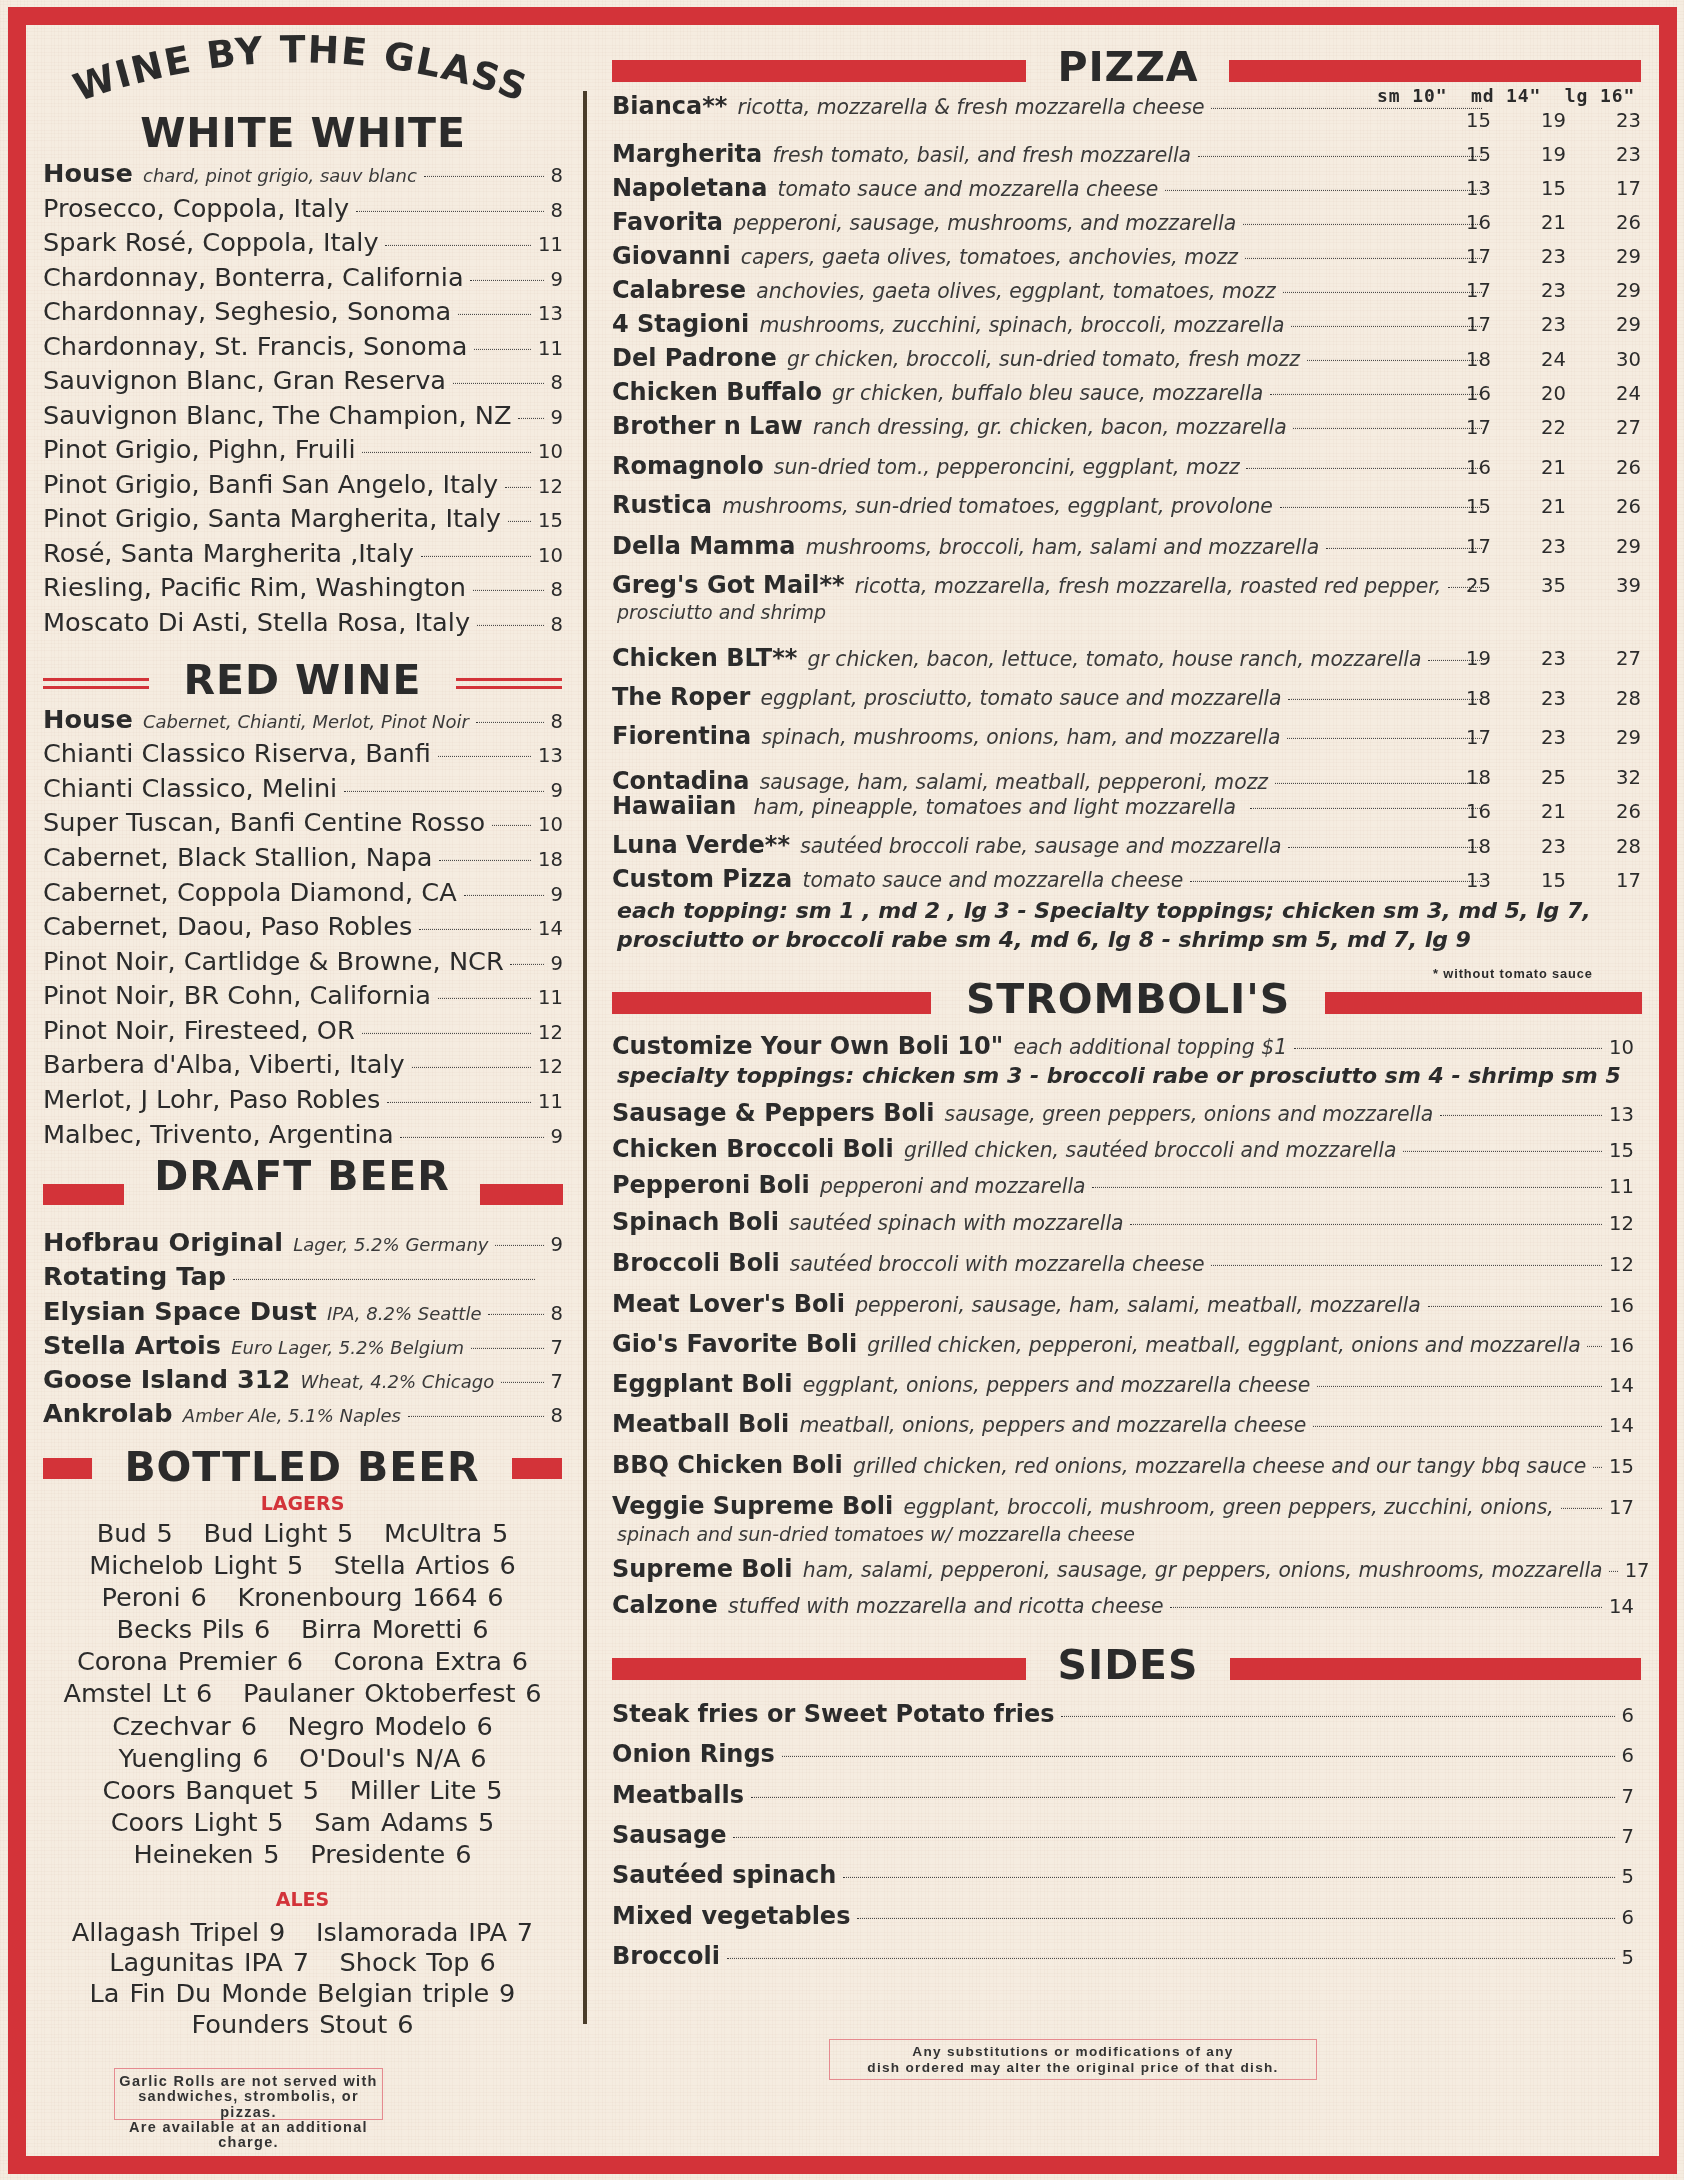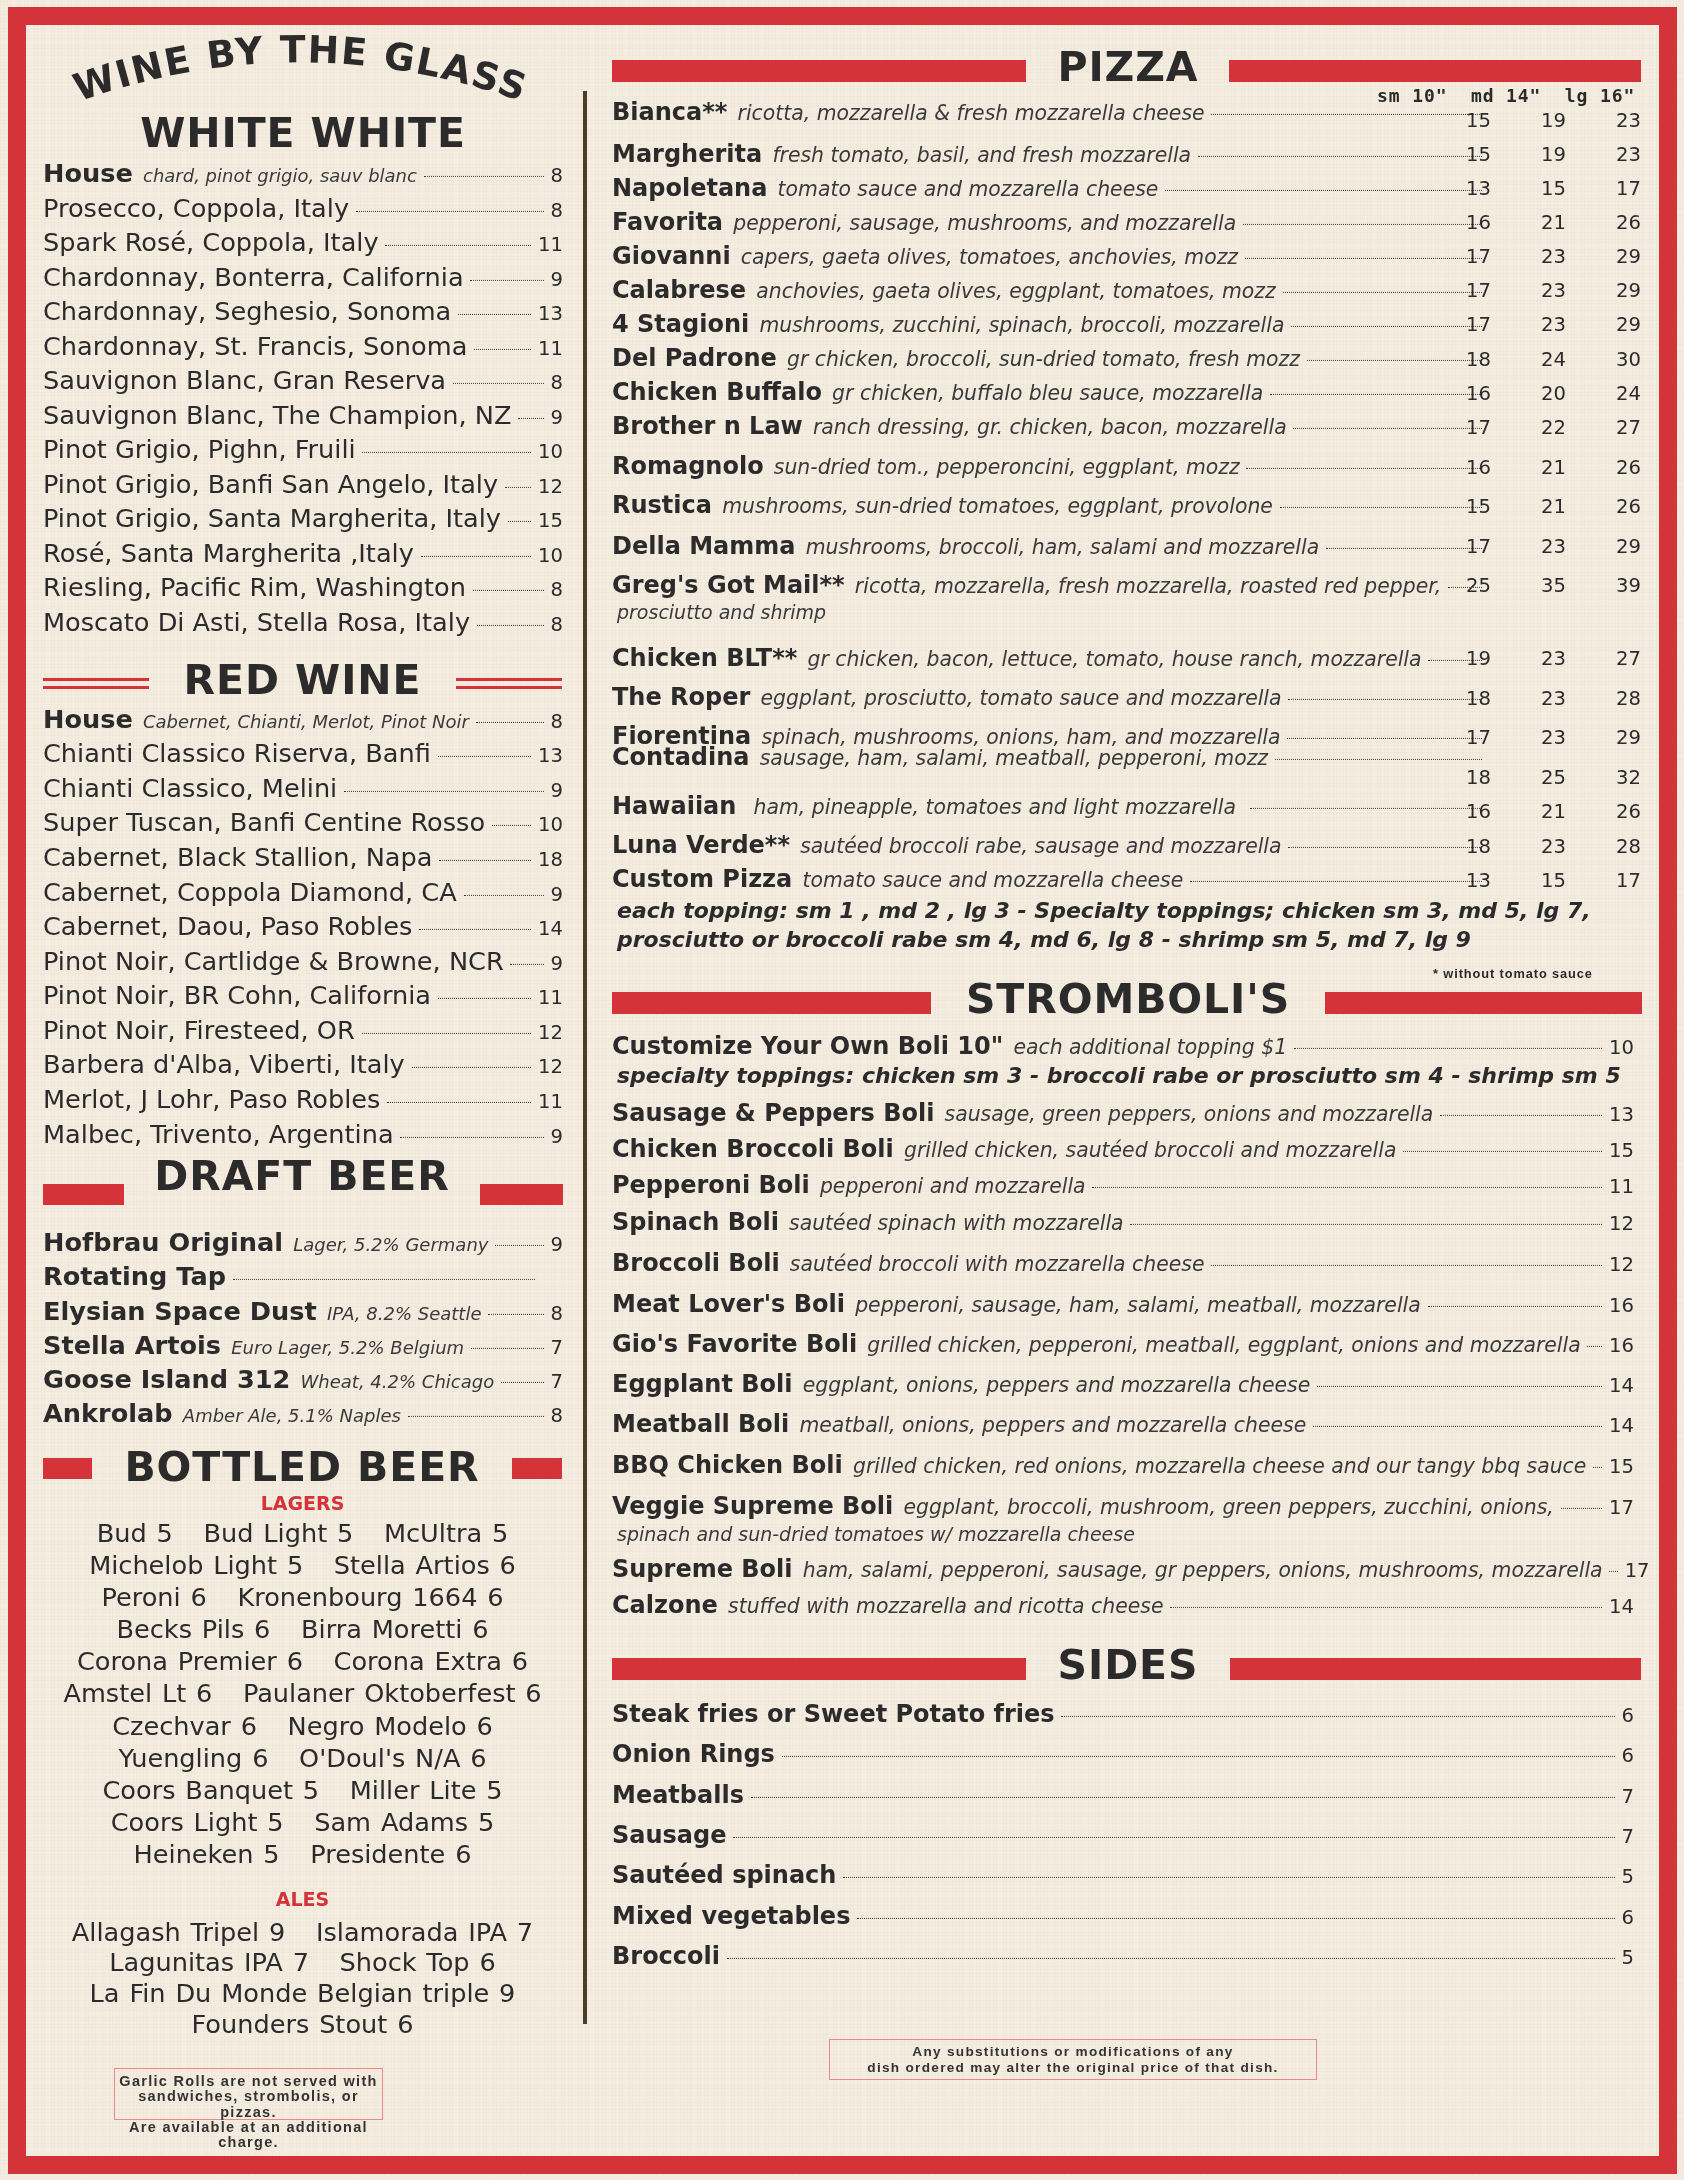--- a/index.html
+++ b/index.html
@@ -283,21 +283,21 @@
 
 <div class="bar" style="left:612px;top:60px;width:414px;height:22px;"></div>
 <div class="bar" style="left:1229px;top:60px;width:412px;height:22px;"></div>
 <div class="h-left" style="left:1026px;top:43px;width:204px;">PIZZA</div>
 <div class="size-hdr" style="left:1377px;top:85px;">
   <span>sm 10"</span>&nbsp;
   <span>md 14"</span>&nbsp;
   <span>lg 16"</span>
 </div>
 <div id="pizza-list">
-    <div class="row prow" style="top: 98px;">
+    <div class="row prow" style="top: 92px;">
       <span class="nm">Bianca**</span>
       <span class="ds">ricotta, mozzarella &amp; fresh mozzarella cheese</span>
       <span class="dots"></span>
     </div>
     <div class="pcols" style="left: 1416px; top: 109px;">
       <span>15</span>
       <span>19</span>
       <span>23</span>
     </div>
     <div class="row prow" style="top: 140px;">
@@ -454,21 +454,21 @@
     <div class="row prow" style="top: 722px;">
       <span class="nm">Fiorentina</span>
       <span class="ds">spinach, mushrooms, onions, ham, and mozzarella</span>
       <span class="dots"></span>
     </div>
     <div class="pcols" style="left: 1416px; top: 726px;">
       <span>17</span>
       <span>23</span>
       <span>29</span>
     </div>
-    <div class="row prow" style="top: 743px; justify-content: space-between;">
+    <div class="row prow" style="top: 767px; justify-content: space-between;">
       <span class="nm">Contadina</span>
       <span class="ds">sausage, ham, salami, meatball, pepperoni, mozz</span>
       <span class="dots"></span>
     </div>
     <div class="pcols" style="left: 1416px; top: 766px;">
       <span>18</span>
       <span>25</span>
       <span>32</span>
     </div>
     <div class="row prow" style="top: 792px; gap: 7px;">

